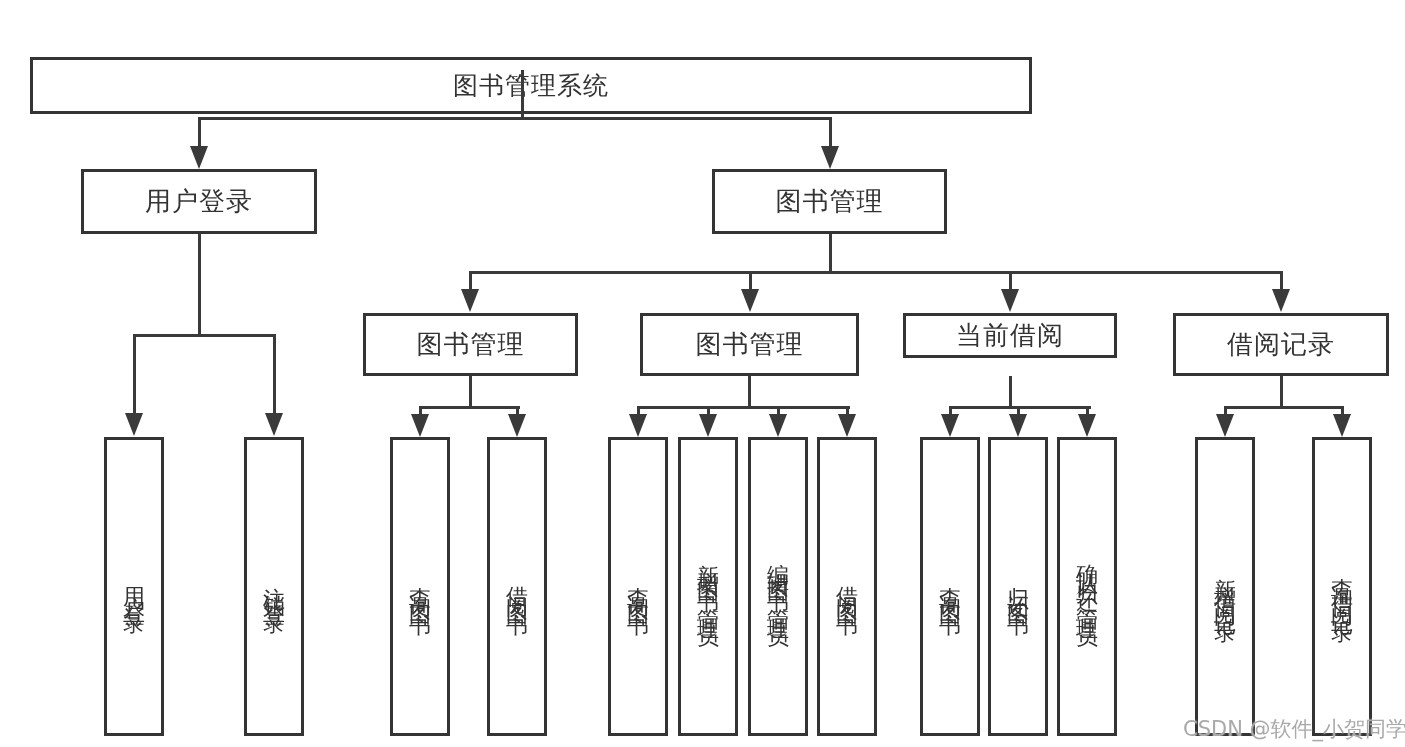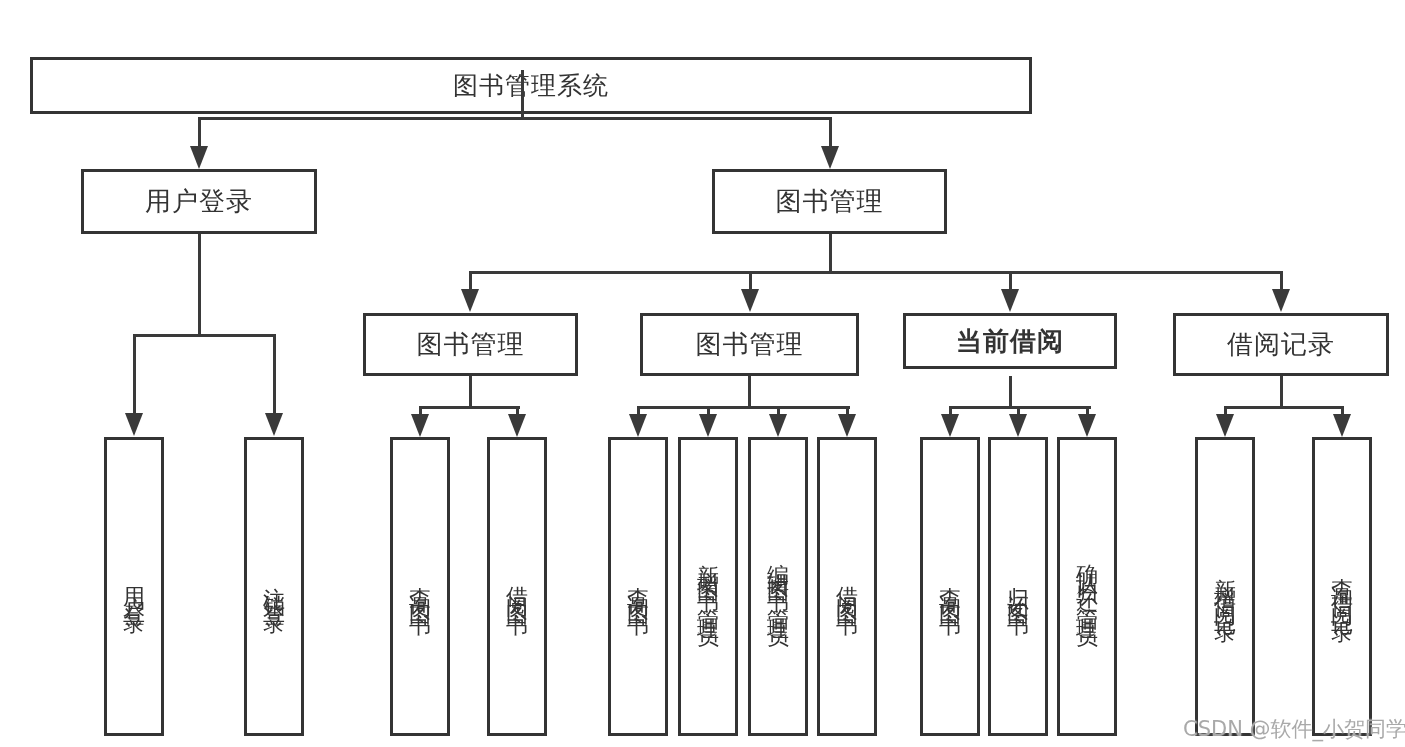--- a/index.html
+++ b/index.html
@@ -67,21 +67,21 @@
   <div class="ar" style="left:461px;top:289px;"></div>
   <div class="vl" style="left:749px;top:274px;height:16px;"></div>
   <div class="ar" style="left:741px;top:289px;"></div>
   <div class="vl" style="left:1009px;top:274px;height:16px;"></div>
   <div class="ar" style="left:1001px;top:289px;"></div>
   <div class="vl" style="left:1280px;top:274px;height:16px;"></div>
   <div class="ar" style="left:1272px;top:289px;"></div>
 
   <div class="node h-node" style="left:363px;top:313px;width:215px;height:63px;">图书管理</div>
   <div class="node h-node" style="left:640px;top:313px;width:219px;height:63px;">图书管理</div>
-  <div class="node h-node" style="left:903px;top:313px;width:214px;height:56px;font-weight:bold;">当前借阅</div>
+  <div class="node h-node" style="left:903px;top:313px;width:214px;height:45px;">当前借阅</div>
   <div class="node h-node" style="left:1173px;top:313px;width:216px;height:63px;">借阅记录</div>
 
   <div class="vl" style="left:469px;top:376px;height:32px;"></div>
   <div class="hl" style="left:419px;top:406px;width:101px;"></div>
   <div class="vl" style="left:419px;top:408px;height:8px;"></div>
   <div class="ar" style="left:411px;top:414px;"></div>
   <div class="vl" style="left:516px;top:408px;height:8px;"></div>
   <div class="ar" style="left:508px;top:414px;"></div>
 
   <div class="vl" style="left:748px;top:376px;height:32px;"></div>

